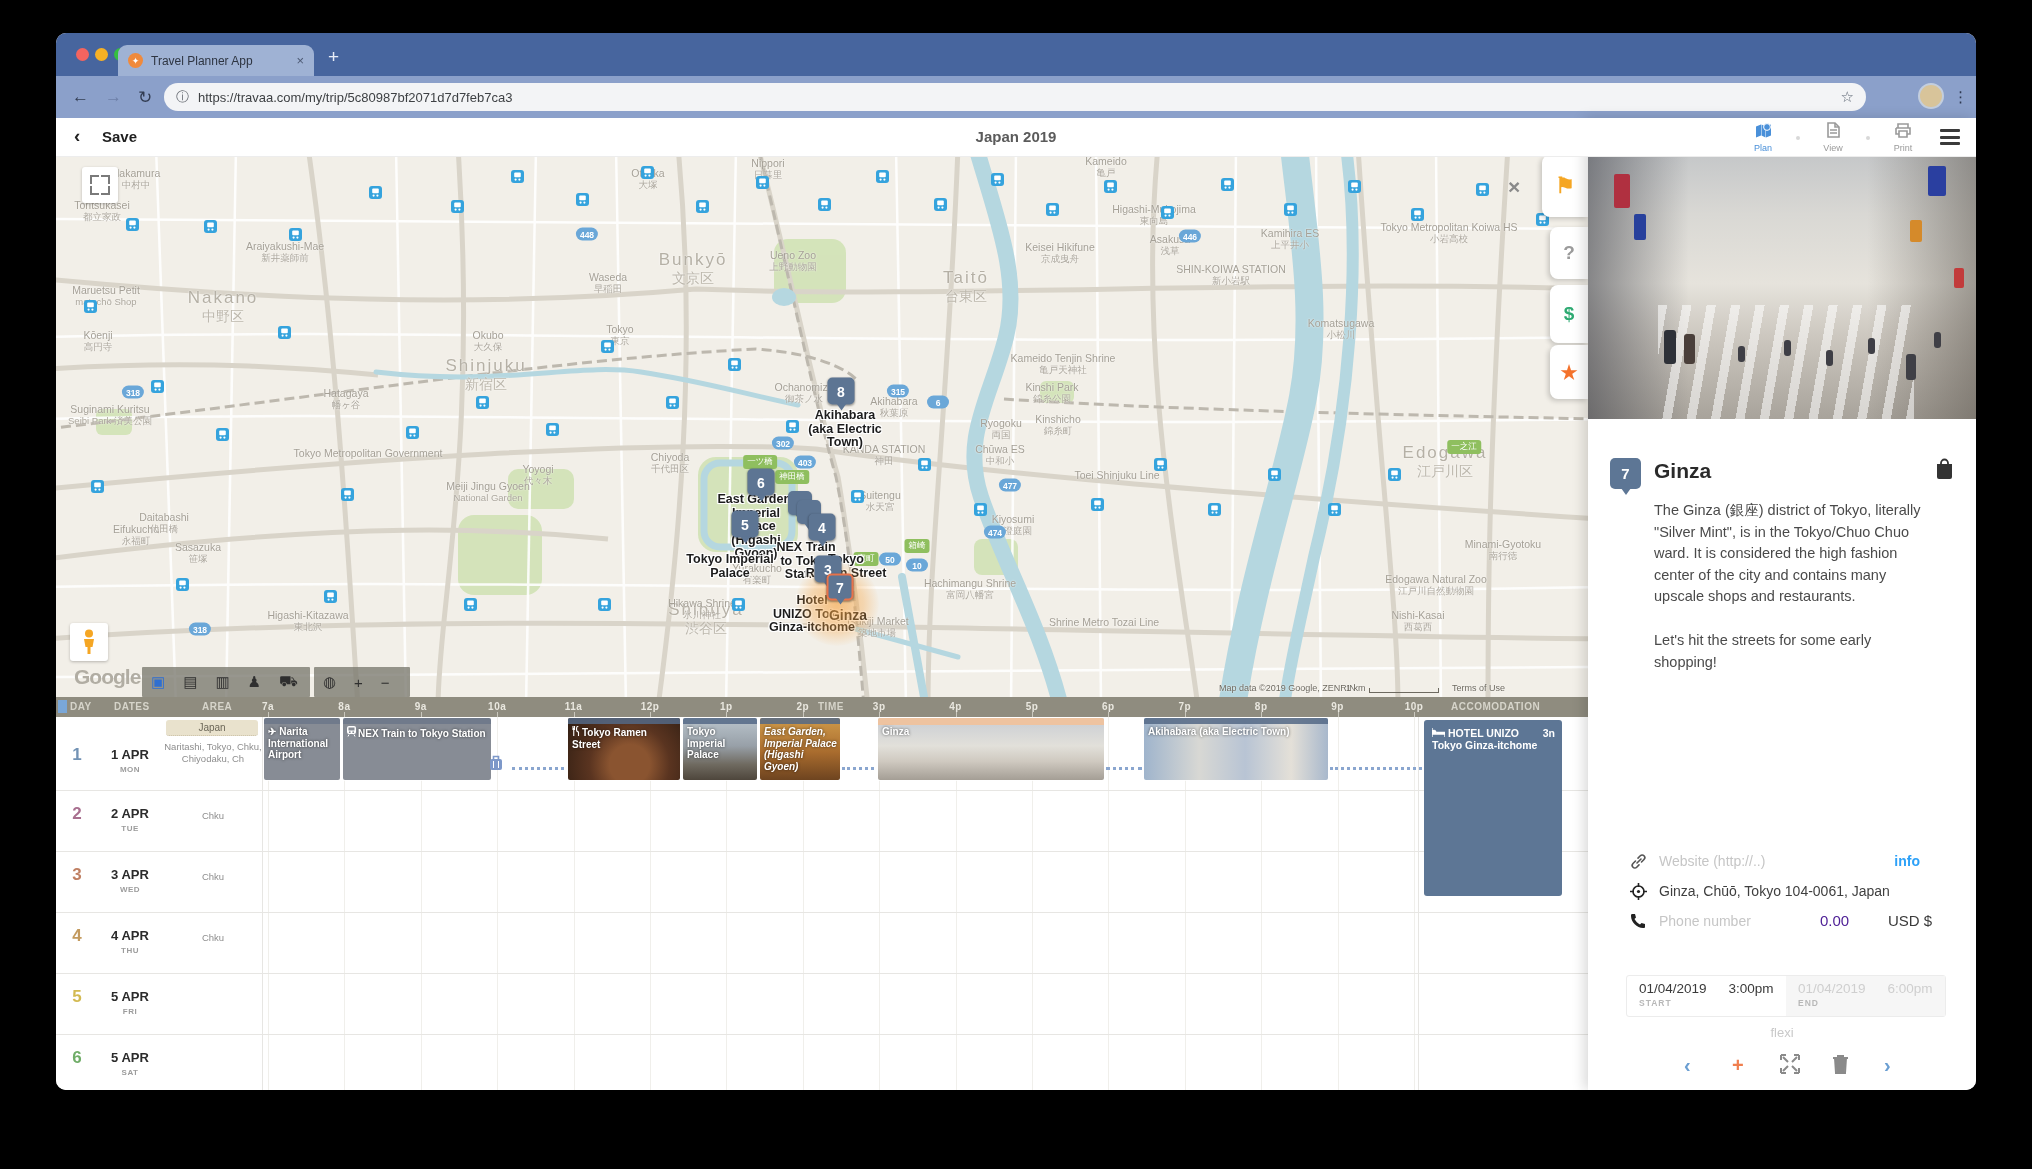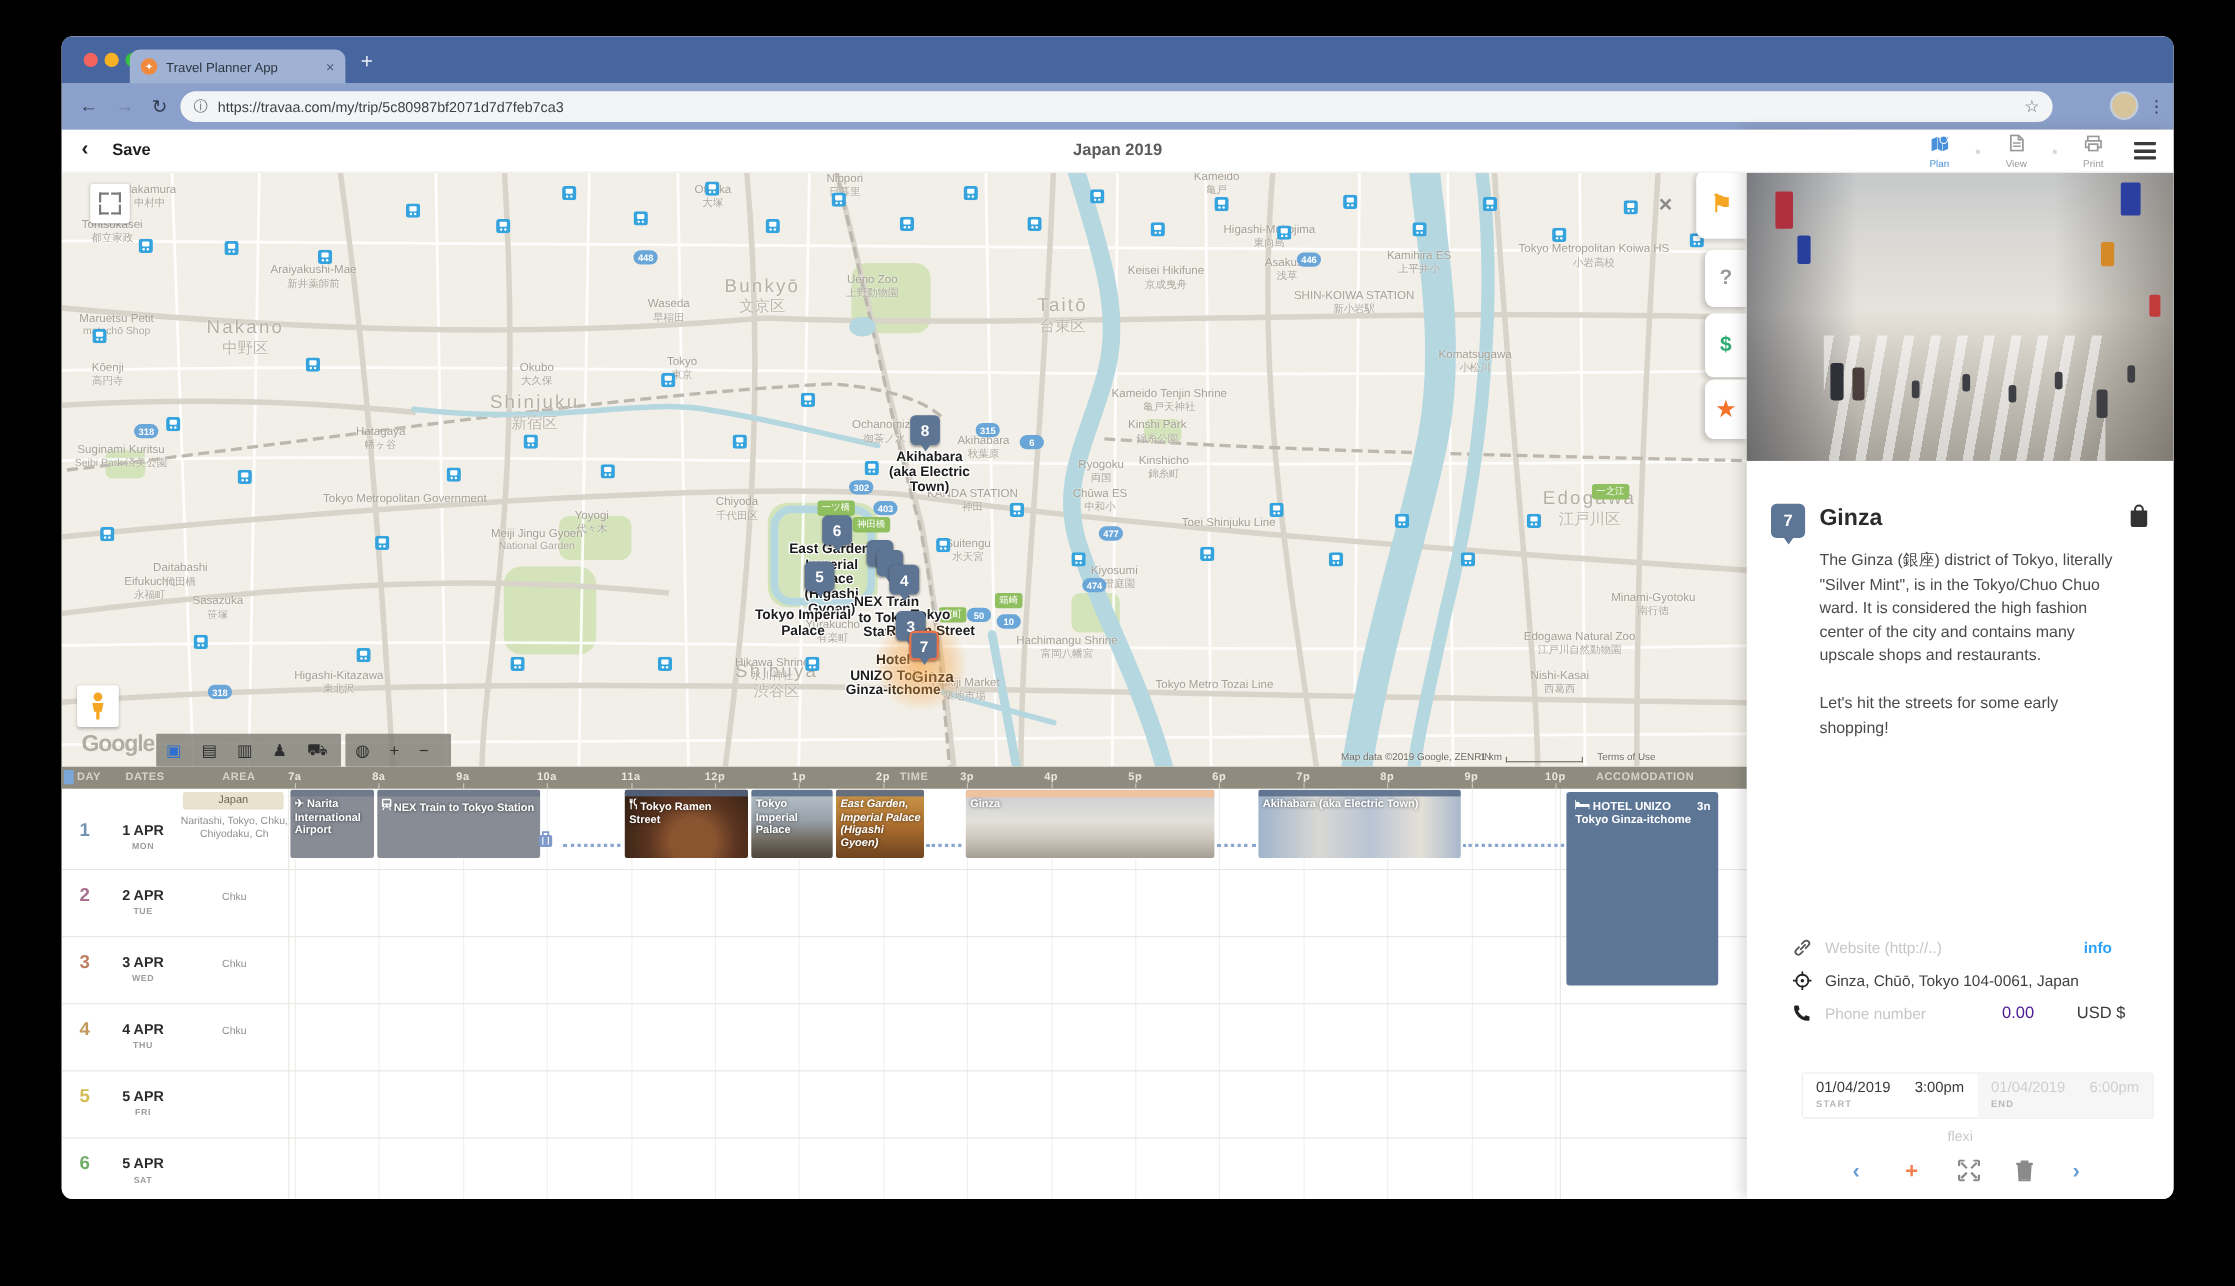--- a/index.html
+++ b/index.html
@@ -101,21 +101,21 @@
   .sign{position:absolute;border-radius:2px;}
   .person{position:absolute;width:7px;height:16px;border-radius:3px;background:#3f3f46;}
   .pmark{position:absolute;left:22px;top:340px;width:31px;height:31px;background:#5d7695;border-radius:5px;color:#fff;font-weight:bold;font-size:15px;display:flex;align-items:center;justify-content:center;}
   .pmark:after{content:"";position:absolute;left:50%;bottom:-6px;transform:translateX(-50%);border:5px solid transparent;border-top:7px solid #5d7695;border-bottom:0;}
   .ptitle{position:absolute;left:66px;top:341px;font-size:21px;font-weight:800;color:#2a2a2a;}
   .bagicon{position:absolute;right:22px;top:340px;}
   .pdesc{position:absolute;left:66px;width:268px;font-size:14.5px;line-height:21.5px;color:#4a4a4a;}
   .prow{position:absolute;left:42px;width:320px;height:22px;display:flex;align-items:center;font-size:14px;}
   .ph{color:#c6c6c6;}
   .infolink{position:absolute;right:56px;font-size:14px;font-weight:bold;color:#2da1f8;}
-  .datebox{position:absolute;left:38px;top:857px;width:320px;height:42px;border:1px solid #ececec;border-radius:3px;display:flex;margin-left:12px;}
+  .datebox{position:absolute;left:38px;top:857px;width:320px;height:42px;border:1px solid #ececec;border-radius:3px;display:flex;}
   .dhalf{flex:1;padding:5px 12px;}
   .dhalf.end{background:#f6f6f6;color:#cfcfcf;}
   .dline{font-size:13.5px;color:#3a3a3a;display:flex;gap:22px;}
   .dhalf.end .dline{color:#cfcfcf;}
   .dsub{font-size:8.5px;color:#b8b8b8;font-weight:bold;letter-spacing:1px;margin-top:2px;}
   .flexi{position:absolute;left:0;top:907px;width:100%;text-align:center;font-size:13px;color:#c9c9c9;}
   .pctrl{position:absolute;top:936px;font-size:20px;}
   .chev{color:#6b9fd2;font-weight:bold;}
 </style>
 </head>
@@ -421,21 +421,21 @@
             <div class="s">錦糸公園</div>
           </div>
           <div class="mlabel" style="left: 1002px; top: 268px;">
             <div class="t">Kinshicho</div>
             <div class="s">錦糸町</div>
           </div>
           <div class="mlabel" style="left: 1061px; top: 318px;">
             <div class="t">Toei Shinjuku Line</div>
           </div>
           <div class="mlabel" style="left: 1048px; top: 465px;">
-            <div class="t">Tokyo Metro Tozai Line</div>
+            <div class="t">Shrine Metro Tozai Line</div>
           </div>
           <div class="mlabel" style="left: 1175px; top: 118px;">
             <div class="t">SHIN-KOIWA STATION</div>
             <div class="s">新小岩駅</div>
           </div>
           <div class="mlabel" style="left: 1234px; top: 82px;">
             <div class="t">Kamihira ES</div>
             <div class="s">上平井小</div>
           </div>
           <div class="mlabel" style="left: 1285px; top: 172px;">

